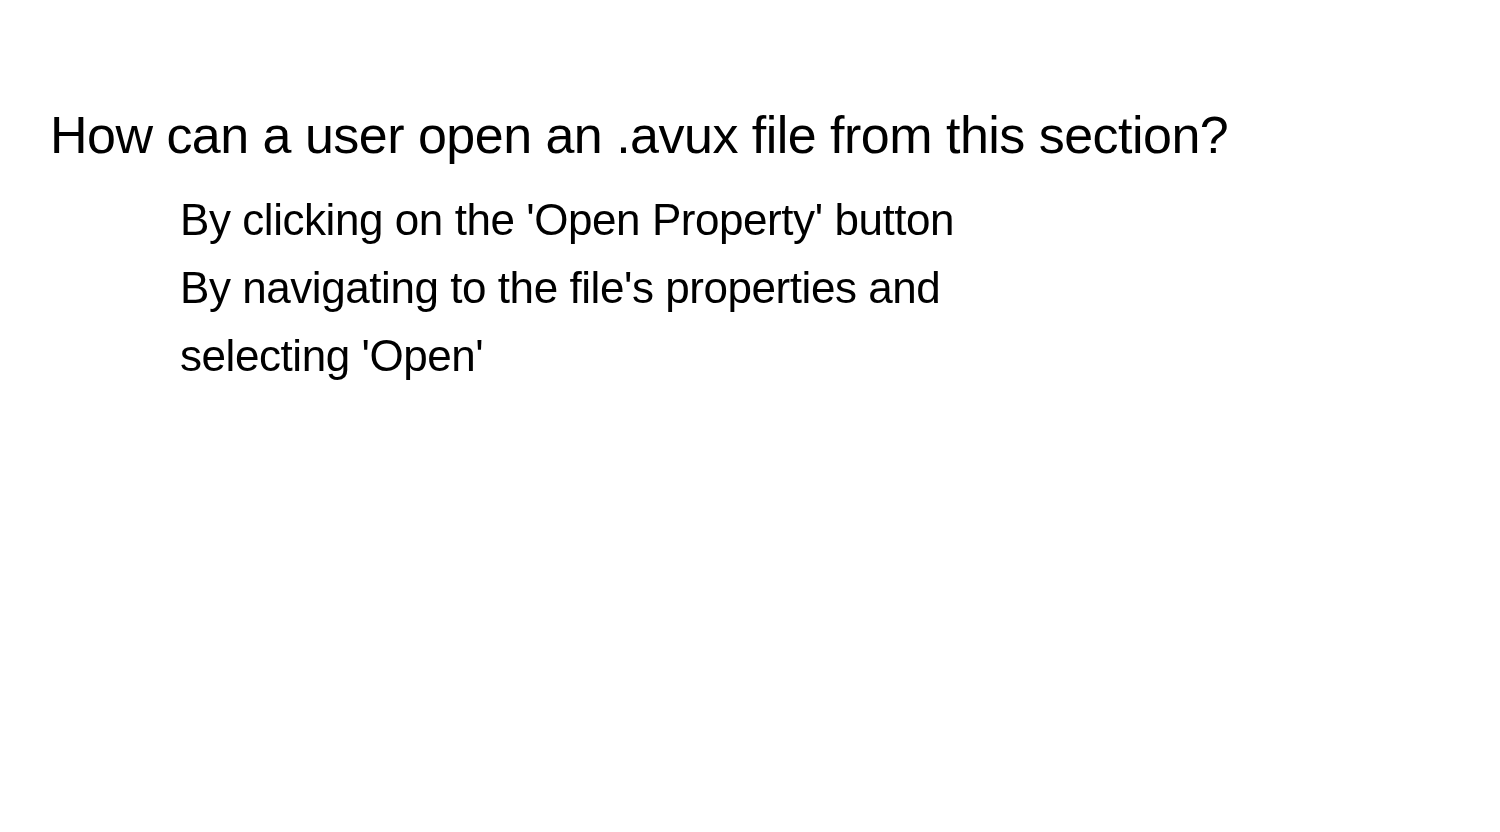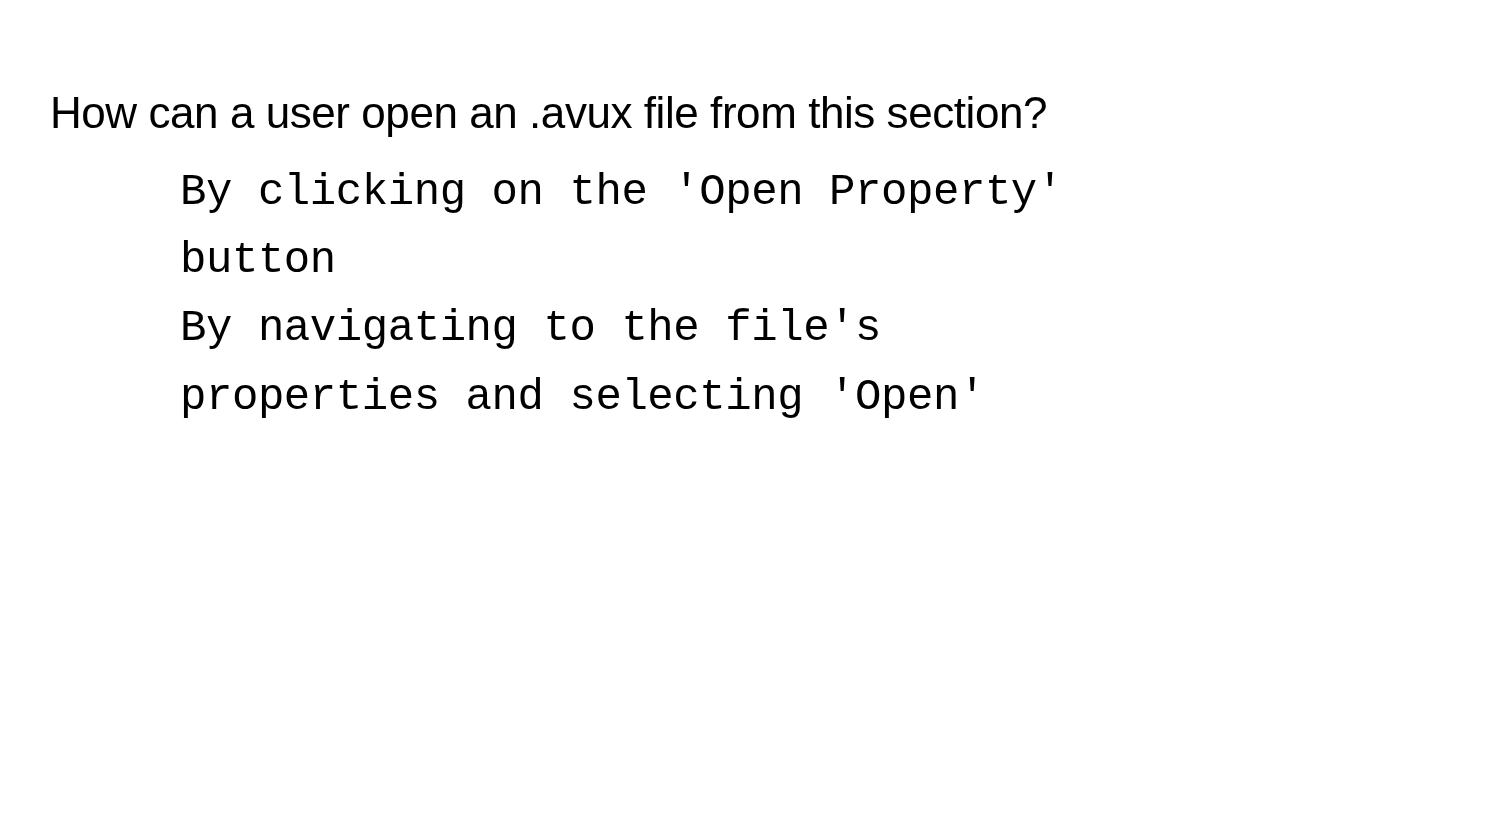--- a/index.html
+++ b/index.html
@@ -10,29 +10,29 @@
     body {
       width: 1500px;
       height: 832px;
       background: #ffffff;
       font-family: -apple-system, BlinkMacSystemFont, 'Segoe UI', Helvetica, Arial, sans-serif;
       color: #000000;
       padding-top: 80px;
       padding-left: 50px;
     }
     .question {
-      font-size: 44px;
+      font-size: 52px;
       line-height: 1.5;
       margin-bottom: 12px;
       letter-spacing: -0.01em;
+      margin-top: 16px;
     }
     .options {
       padding-left: 130px;
       max-width: 1060px;
-      font-family: Liberation Mono, monospace;
     }
     .option {
       font-size: 44px;
       line-height: 1.55;
       letter-spacing: -0.01em;
     }
   </style>
 </head>
 <body>
 

